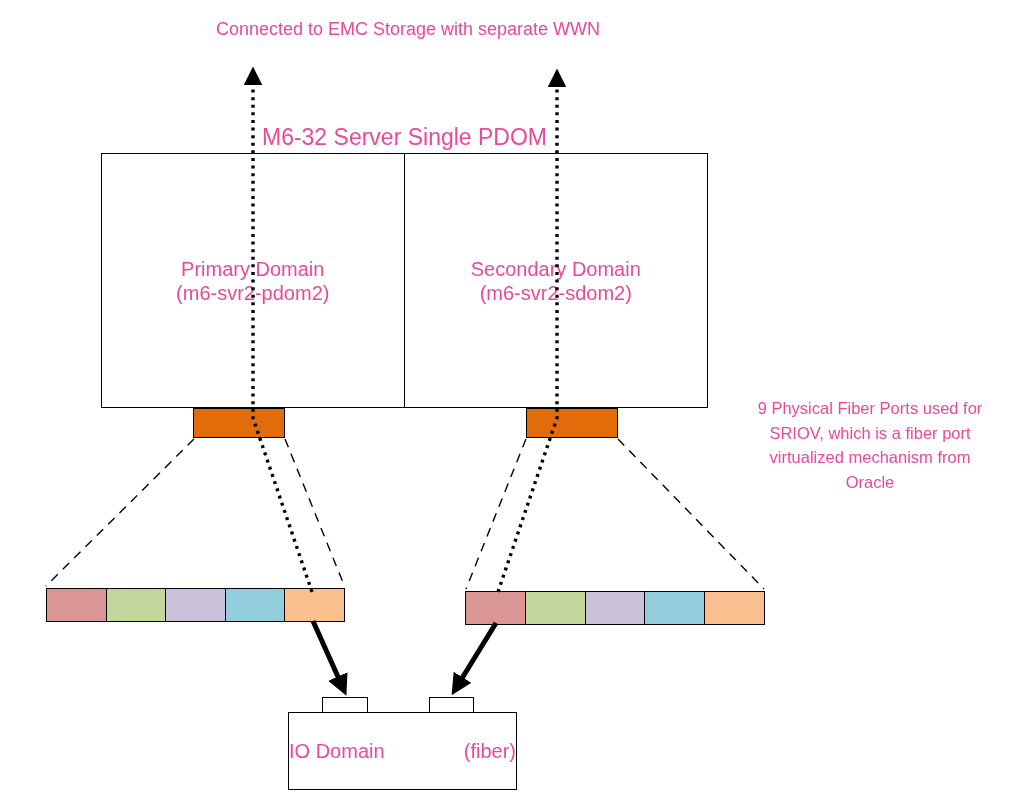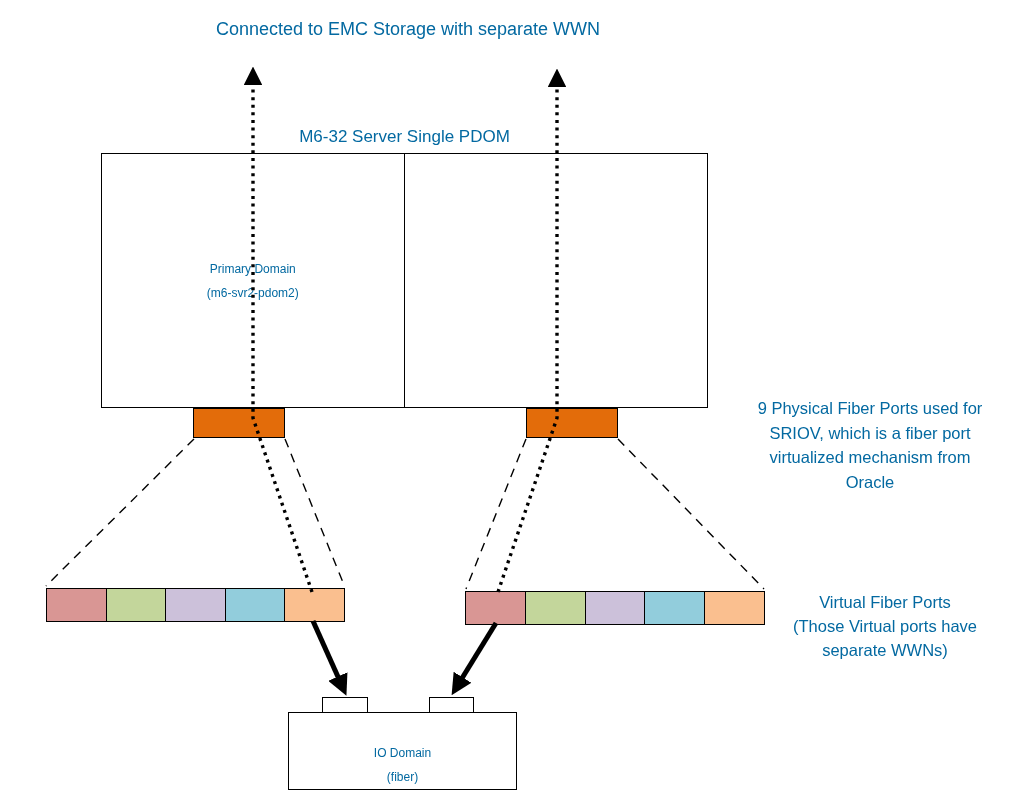--- a/index.html
+++ b/index.html
@@ -1,43 +1,43 @@
 <!DOCTYPE html>
 <html><head>
 <meta charset="utf-8">
 <style>
   html,body{margin:0;padding:0;background:#ffffff;}
   .canvas{
     position:relative;width:1025px;height:799px;background:#ffffff;
-    font-family:"Liberation Sans",sans-serif;color:#0369a1;overflow:hidden;
+    font-family:"Liberation Sans",sans-serif;color:#ec4899;overflow:hidden;
   }
   .lines-svg{position:absolute;left:0;top:0;width:1025px;height:799px;z-index:6;pointer-events:none;}
   .txt{position:absolute;text-align:center;white-space:pre-line;}
   .top-label{left:108px;top:16px;width:600px;font-size:18px;line-height:26px;z-index:2;}
-  .server-title{left:101px;top:124px;width:607px;font-size:17px;line-height:26px;z-index:2;}
+  .server-title{left:101px;top:124px;width:607px;font-size:23px;line-height:26px;z-index:2;}
   .server-box{
     position:absolute;left:101px;top:153px;width:607px;height:255px;
     border:1px solid #000;box-sizing:border-box;display:flex;z-index:1;background:#fff;
   }
   .half{flex:0 0 50%;display:flex;flex-direction:column;align-items:center;justify-content:center;box-sizing:border-box;}
   .half.left{border-right:1px solid #000;}
-  .dline{font-size:12px;line-height:24px;text-align:center;}
+  .dline{font-size:20px;line-height:24px;text-align:center;}
   .pport{position:absolute;height:30px;border:1px solid #000;box-sizing:border-box;z-index:2;}
   .pport.p1{left:193px;top:408px;width:92px;}
   .pport.p2{left:526px;top:408px;width:92px;}
   .strip{position:absolute;display:flex;height:34px;z-index:2;}
   .strip.s1{left:46px;top:588px;width:299px;}
   .strip.s2{left:465px;top:591px;width:300px;}
   .cell{flex:1 1 0;border:1px solid #000;box-sizing:border-box;margin-left:-1px;}
   .cell:first-child{margin-left:0;}
   .note1{left:715px;top:396px;width:310px;font-size:16.5px;line-height:24.5px;}
   .note2{left:752px;top:590px;width:266px;font-size:16.5px;line-height:24px;}
   .io-box{
     position:absolute;left:288px;top:712px;width:229px;height:78px;border:1px solid #000;
-    box-sizing:border-box;display:flex;flex-direction:column;align-items:center;justify-content:flex-end;
+    box-sizing:border-box;display:flex;flex-direction:row;align-items:center;justify-content:space-between;
     background:#fff;z-index:3;
   }
   .tab{position:absolute;height:16px;border:1px solid #000;background:#fff;box-sizing:border-box;z-index:4;}
   .tab.t1{left:322px;top:697px;width:46px;}
   .tab.t2{left:429px;top:697px;width:45px;}
 </style>
 </head>
 <body>
 
 <div class="canvas">
@@ -67,20 +67,24 @@
 
   <div class="txt top-label">Connected to EMC Storage with separate WWN</div>
 
   <div class="txt server-title">M6-32 Server Single PDOM</div>
 
   <div class="server-box">
     <div class="half left">
       <div class="dline">Primary Domain</div>
       <div class="dline">(m6-svr2-pdom2)</div>
     </div>
+    <div class="half">
+      <div class="dline">Secondary Domain</div>
+      <div class="dline">(m6-svr2-sdom2)</div>
+    </div>
   </div>
 
   <div class="pport p1" style="background-color: rgb(227, 108, 10);"></div>
   <div class="pport p2" style="background-color: rgb(227, 108, 10);"></div>
 
   <div class="strip s1">
     <div class="cell" style="background-color: rgb(217, 150, 148);"></div>
     <div class="cell" style="background-color: rgb(195, 214, 155);"></div>
     <div class="cell" style="background-color: rgb(204, 193, 218);"></div>
     <div class="cell" style="background-color: rgb(146, 205, 220);"></div>
@@ -92,23 +96,20 @@
     <div class="cell" style="background-color: rgb(195, 214, 155);"></div>
     <div class="cell" style="background-color: rgb(204, 193, 218);"></div>
     <div class="cell" style="background-color: rgb(146, 205, 220);"></div>
     <div class="cell" style="background-color: rgb(250, 191, 143);"></div>
   </div>
 
   <div class="txt note1">9 Physical Fiber Ports used for
 SRIOV, which is a fiber port
 virtualized mechanism from
 Oracle</div>
-  <div class="txt note2">Virtual Fiber Ports
-(Those Virtual ports have
-separate WWNs)</div>
 
   <div class="tab t1"></div>
   <div class="tab t2"></div>
 
   <div class="io-box">
     <div class="dline">IO Domain</div>
     <div class="dline">(fiber)</div>
   </div>
 
 </div>

